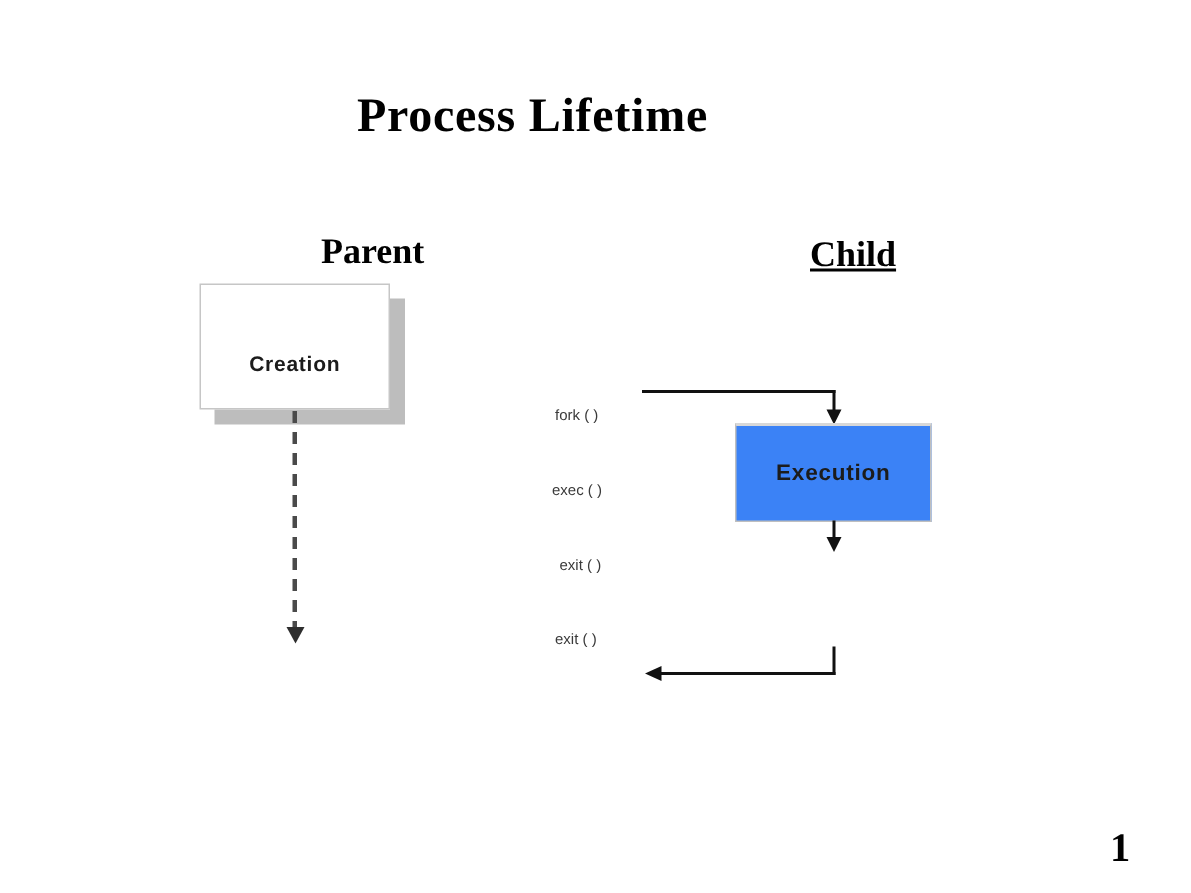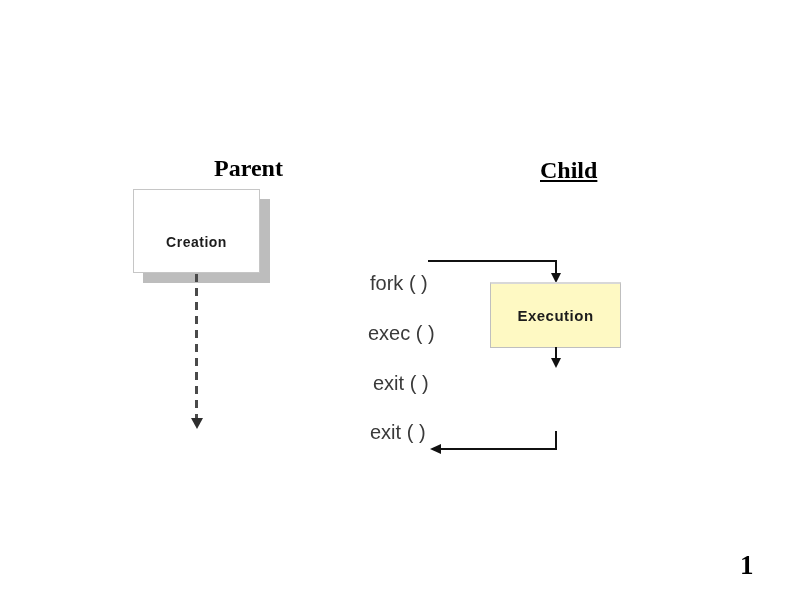--- a/index.html
+++ b/index.html
@@ -31,31 +31,31 @@
     box-shadow:10px 10px 0 0 #bdbdbd;
     display:flex; align-items:center; justify-content:center;
     font-weight:bold; font-size:14px; color:#1c1c1c;
     letter-spacing:0.5px; text-align:center;
   }
   .box-creation { left:133px; top:189px; width:125px; height:82px; }
   .box-creation .box-label { padding-top:22px; }
   .box-status { left:133px; top:431px; width:124px; height:80px; }
   .box-status .box-label { width:86px; line-height:17px; }
   .plain-box {
-    position:absolute; background:#fef9c3;
+    position:absolute; background:#3b82f6;
     border:1px solid #bfbfbf; border-top:2px solid #d8d8d8;
     display:flex; align-items:center; justify-content:center;
     font-weight:bold; font-size:15px; color:#1c1c1c;
     letter-spacing:0.5px;
   }
   .box-execution   { left:490px; top:282px; width:129px; height:63px; }
   .box-termination { left:492px; top:367px; width:125px; height:62px; }
   
   .syscall {
-    position:absolute; font-size:20px; color:#3a3a3a; white-space:nowrap;
+    position:absolute; font-size:10px; color:#3a3a3a; white-space:nowrap;
   }
   .sc-fork { left:370px; top:272px; }
   .sc-exec { left:368px; top:322px; }
   .sc-exit { left:373px; top:372px; }
   .sc-wait { left:370px; top:421px; }
   
   .line { position:absolute; background:#111111; }
   .fork-h { left:428px; top:260px; width:129px; height:2px; }
   .fork-v { left:555px; top:260px; width:2px; height:14px; }
   .exec-v { left:555px; top:347px; width:2px; height:12px; }
@@ -81,20 +81,21 @@
     left:430px; top:444px;
     border-top:5px solid transparent; border-bottom:5px solid transparent;
     border-right:11px solid #111111;
   }
 </style>
 </head>
 <body>
 
 <div class="slide">
 
+  <div class="title">Process Lifetime</div>
 
   <div class="col-label parent">Parent</div>
   <div class="col-label child">Child</div>
 
   <div class="shadow-box box-creation">
     <span class="box-label">Creation</span>
   </div>
 
   <div class="dashed-line"></div>
   <div class="ah ah-dash"></div>

